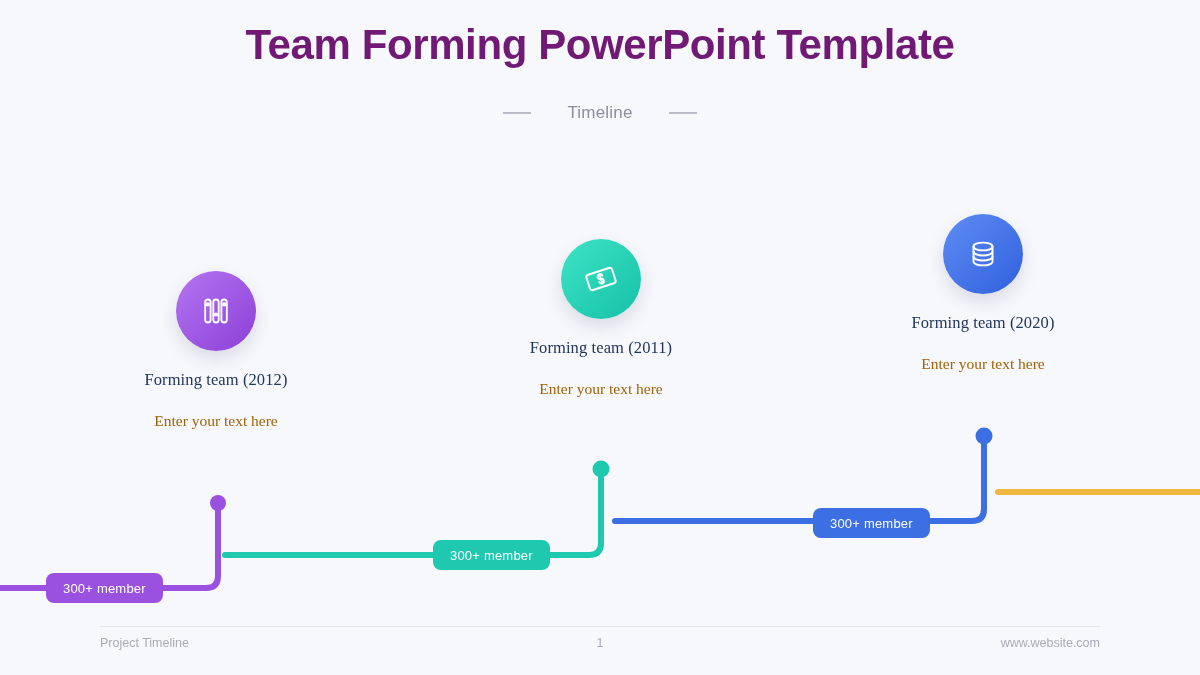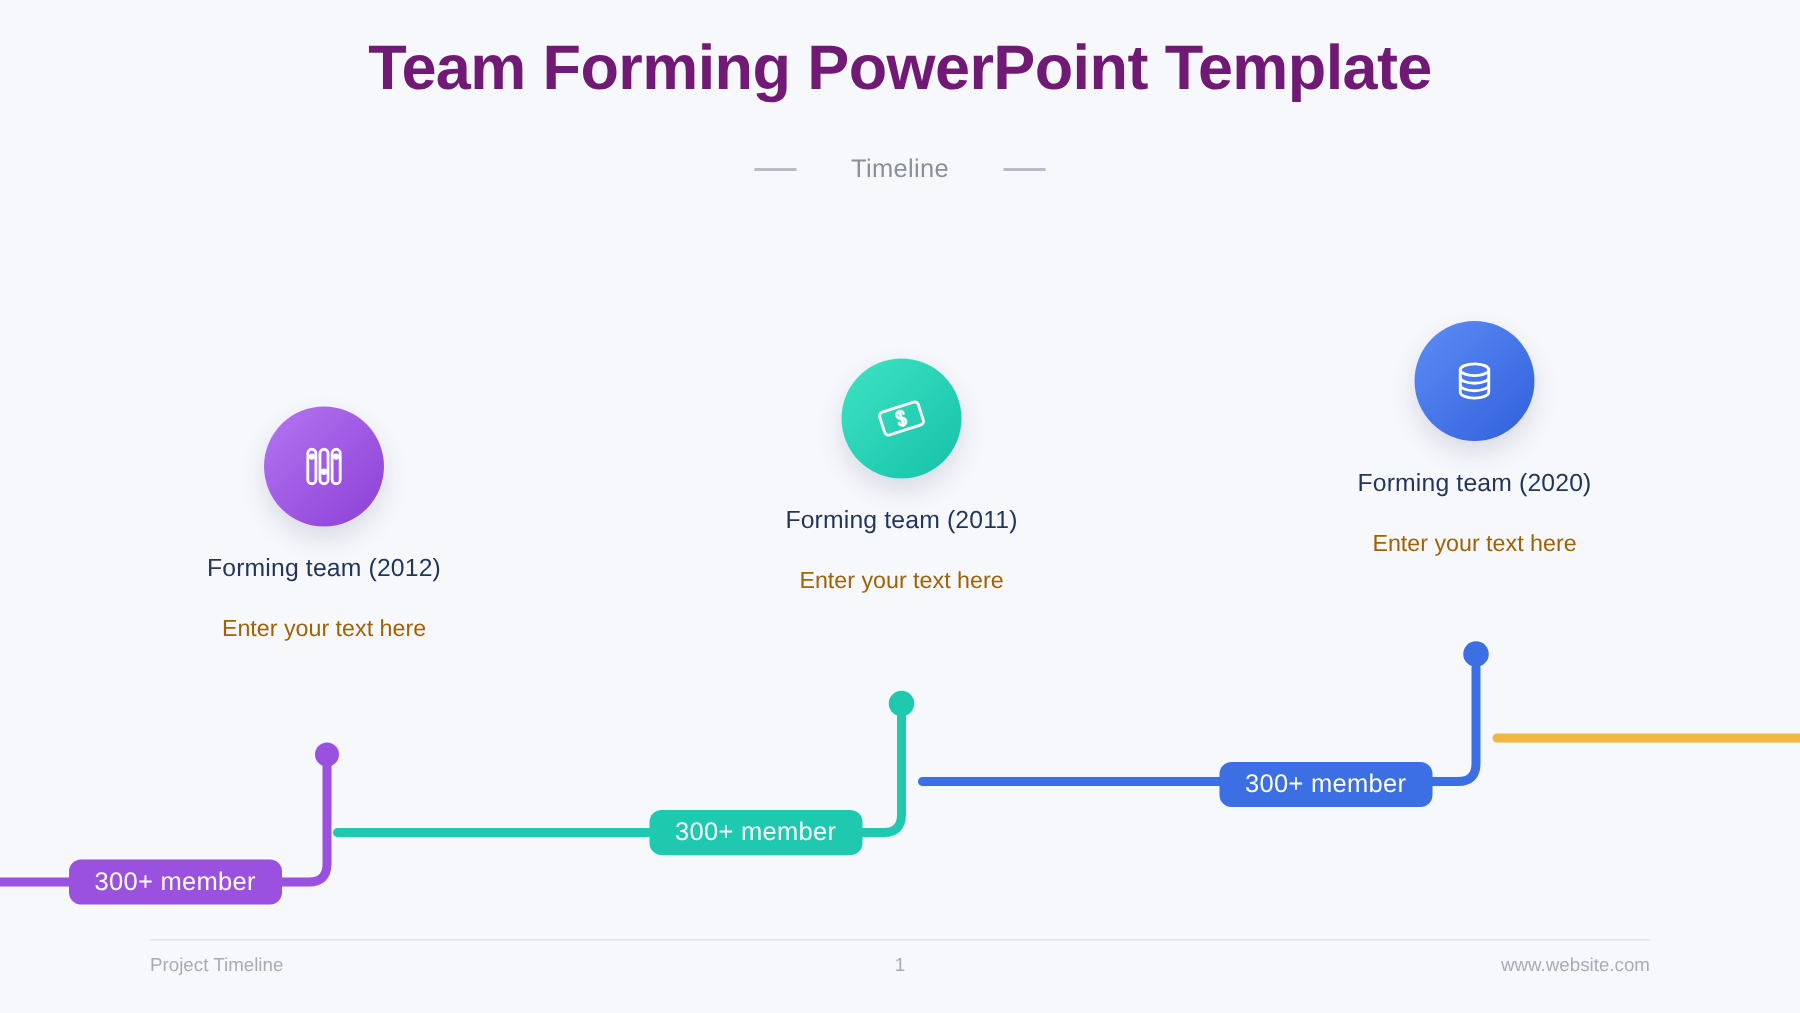--- a/index.html
+++ b/index.html
@@ -56,20 +56,21 @@
     font-size: 17px;
     color: #8b8f9c;
     letter-spacing: 0.2px;
   }
 
   
   .milestone {
     position: absolute;
     text-align: center;
     width: 300px;
+    font-family: Liberation Serif, serif;
   }
   .circle {
     width: 80px;
     height: 80px;
     border-radius: 50%;
     margin: 0 auto;
     display: flex;
     align-items: center;
     justify-content: center;
     box-shadow: 0 8px 18px rgba(40, 50, 90, 0.14);
@@ -105,21 +106,21 @@
 
   
   .badge {
     position: absolute;
     height: 30px;
     border-radius: 8px;
     display: flex;
     align-items: center;
     justify-content: center;
     color: #ffffff;
-    font-size: 17px;
+    font-size: 13px;
     letter-spacing: 0.2px;
     padding: 0 17px;
     white-space: nowrap;
   }
   #badge-1 { left: 46px;  top: 573px; background: #9b51e0; }
   #badge-2 { left: 433px; top: 540px; background: #1ec9b0; }
   #badge-3 { left: 813px; top: 508px; background: #3b6fe3; }
 
   
   .footer-divider {

